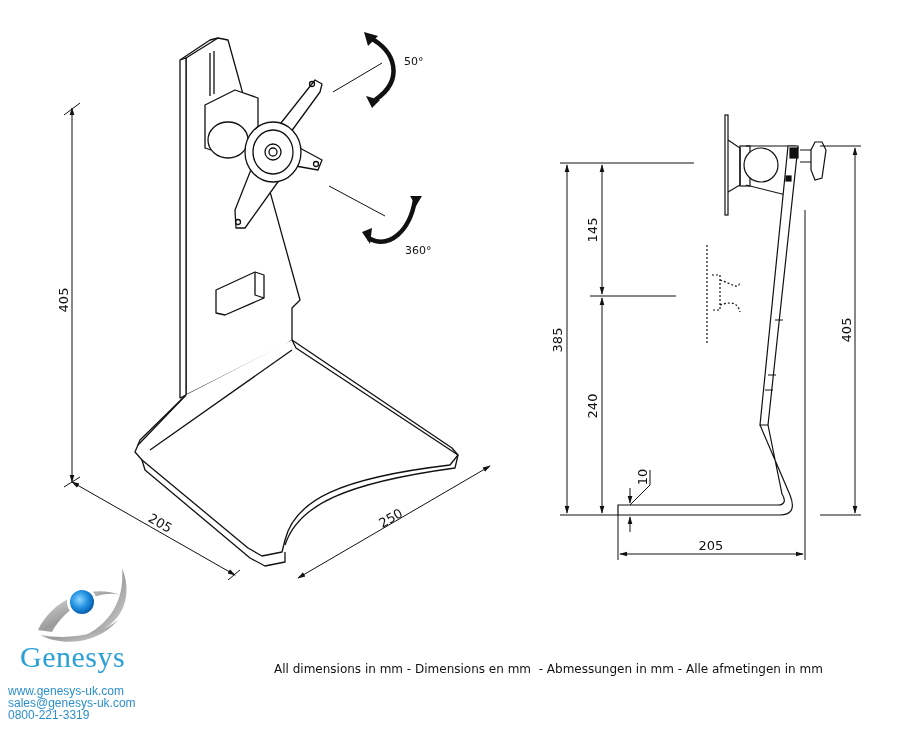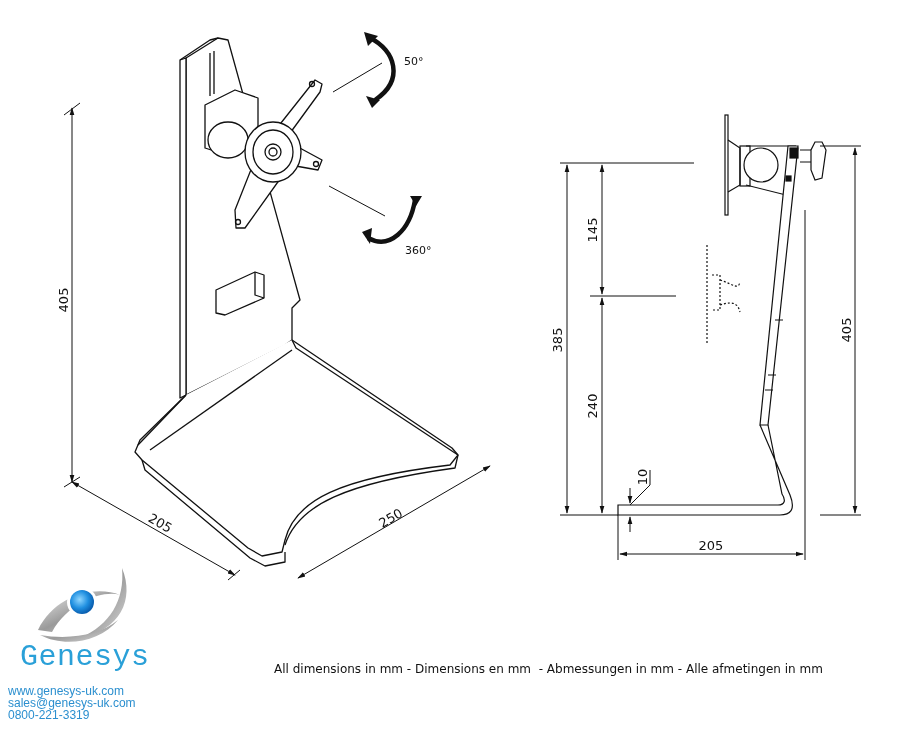--- a/index.html
+++ b/index.html
@@ -1,21 +1,21 @@
 <!DOCTYPE html>
 <html><head>
 <meta charset="utf-8">
 <style>
   html, body { margin: 0; padding: 0; background: #ffffff; }
   body { width: 908px; height: 741px; position: relative; overflow: hidden; font-family: "DejaVu Sans", sans-serif; }
   svg.drawing { position: absolute; left: 0; top: 0; }
   .dim-text { font-family: "DejaVu Sans", sans-serif; font-size: 13px; fill: #111; }
   .deg-text { font-family: "DejaVu Sans", sans-serif; font-size: 11px; fill: #111; }
   .logo { position: absolute; left: 10px; top: 560px; width: 160px; height: 180px; }
-  .brand { position: absolute; left: 20px; top: 640px; font-family: Liberation Mono, monospace; font-size: 30px; color: #2aa0d8; letter-spacing: 0.5px; }
+  .brand { position: absolute; left: 20px; top: 640px; font-family: Liberation Serif, serif; font-size: 30px; color: #2aa0d8; letter-spacing: 0.5px; }
   .contact { position: absolute; left: 8px; top: 685px; width: 145px; text-align: left; font-family: "Liberation Sans", sans-serif; font-size: 12px; line-height: 12px; color: #2b8fcf; }
   .footer-note { position: absolute; left: 274px; top: 662px; font-family: "DejaVu Sans", sans-serif; font-size: 12px; color: #111; white-space: pre; }
 </style>
 </head>
 <body>
 
 <svg class="drawing" width="908" height="741" viewBox="0 0 908 741" xmlns="http://www.w3.org/2000/svg">
   <defs>
     <marker id="arr" viewBox="0 0 10 10" refX="9" refY="5" markerWidth="8" markerHeight="8" orient="auto-start-reverse">
       <path d="M0,2 L10,5 L0,8 z" fill="#111"></path>

